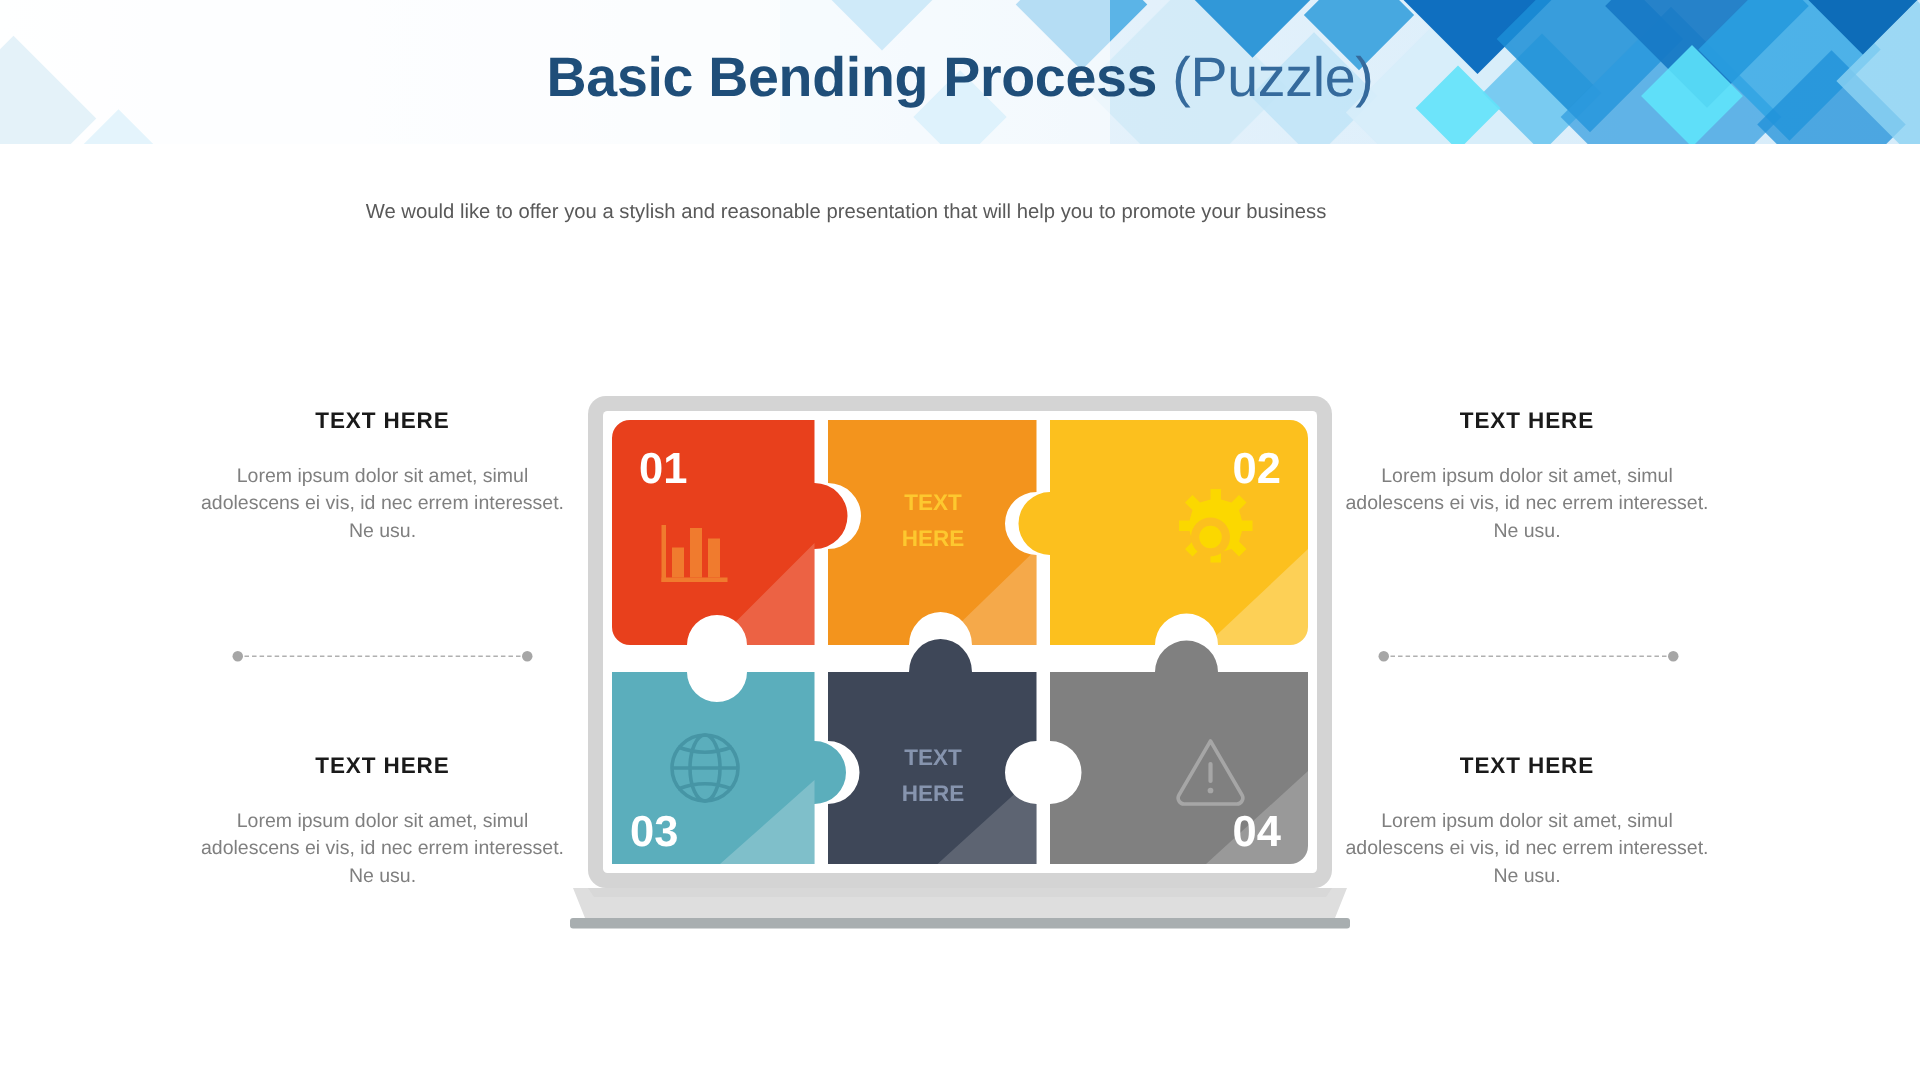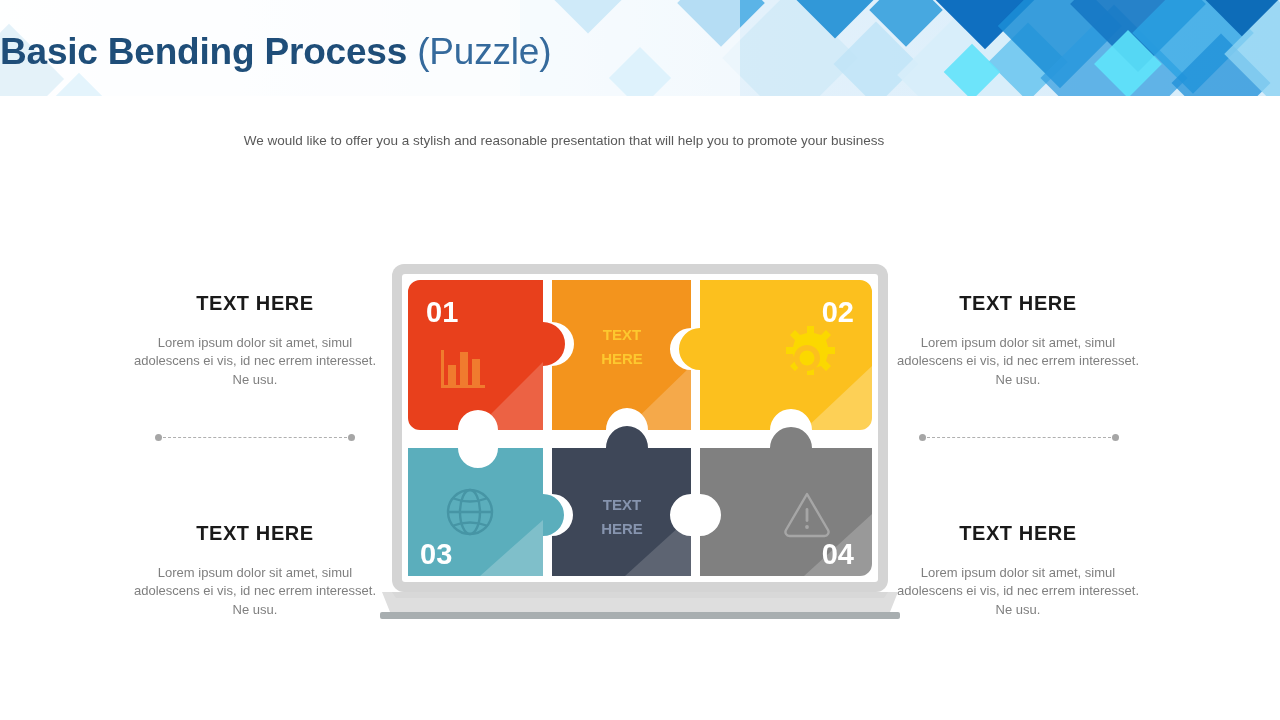--- a/index.html
+++ b/index.html
@@ -24,21 +24,21 @@
     background: linear-gradient(100deg, #fbfdfe 0%, #eef7fc 38%, #e3f1fa 55%, #dcedf9 70%, #d4eaf8 100%);
   }
   #header-banner svg { display: block; }
 
   #title-bar {
     position: absolute;
     left: 0; top: 0;
     width: 1280px; height: 104px;
     display: flex;
     align-items: center;
-    justify-content: flex-start;
+    justify-content: center;
   }
   #page-title {
     font-size: 37px;
     letter-spacing: -0.2px;
     white-space: nowrap;
   }
   #page-title .t-main {
     font-weight: bold;
     color: #1f4e79;
   }
@@ -58,26 +58,25 @@
     color: #595959;
   }
 
   
   .text-block {
     position: absolute;
     width: 250px;
     text-align: center;
   }
   .tb-title {
-    font-size: 20px;
+    font-size: 15px;
     font-weight: bold;
     color: #1a1a1a;
     letter-spacing: 0.6px;
     margin-bottom: 13px;
-    margin-top: 20px;
   }
   .tb-body {
     font-size: 13px;
     line-height: 1.42;
     color: #7f7f7f;
     margin-top: 19px;
   }
   #block-tl { left: 130px; top: 272px; }
   #block-bl { left: 130px; top: 502px; }
   #block-tr { left: 893px; top: 272px; }

